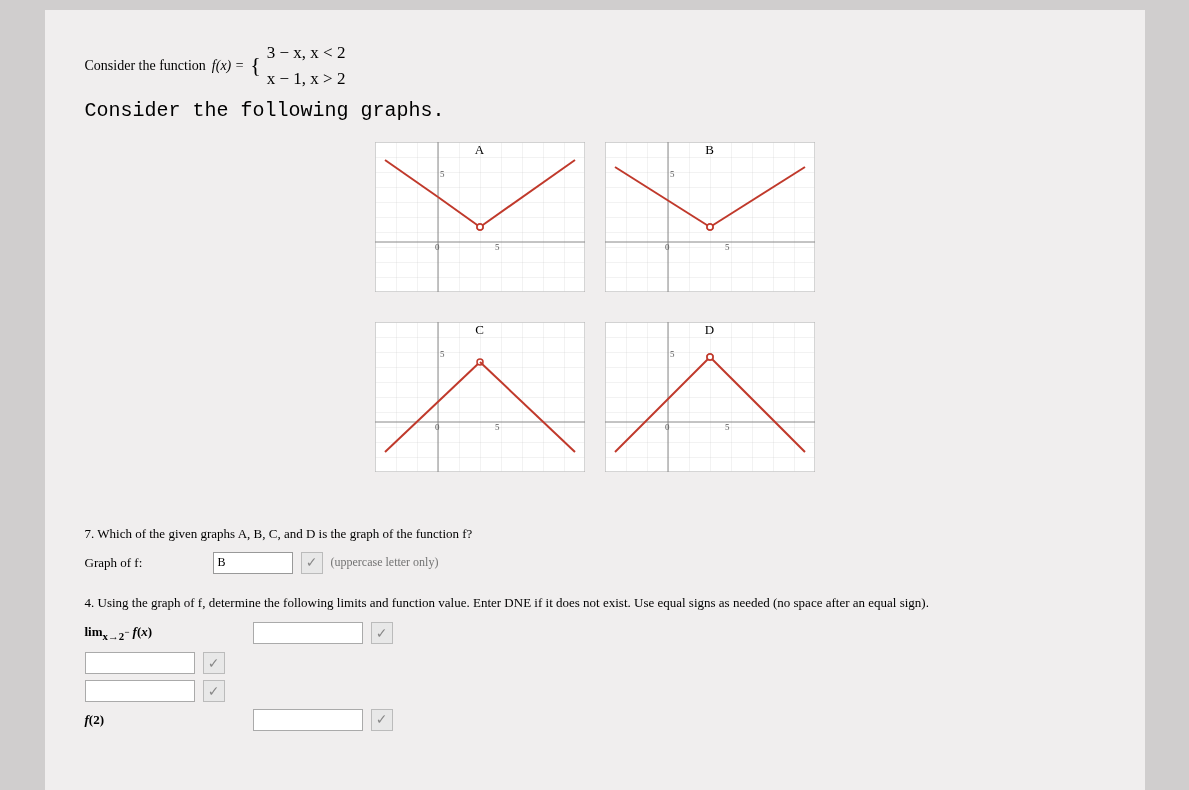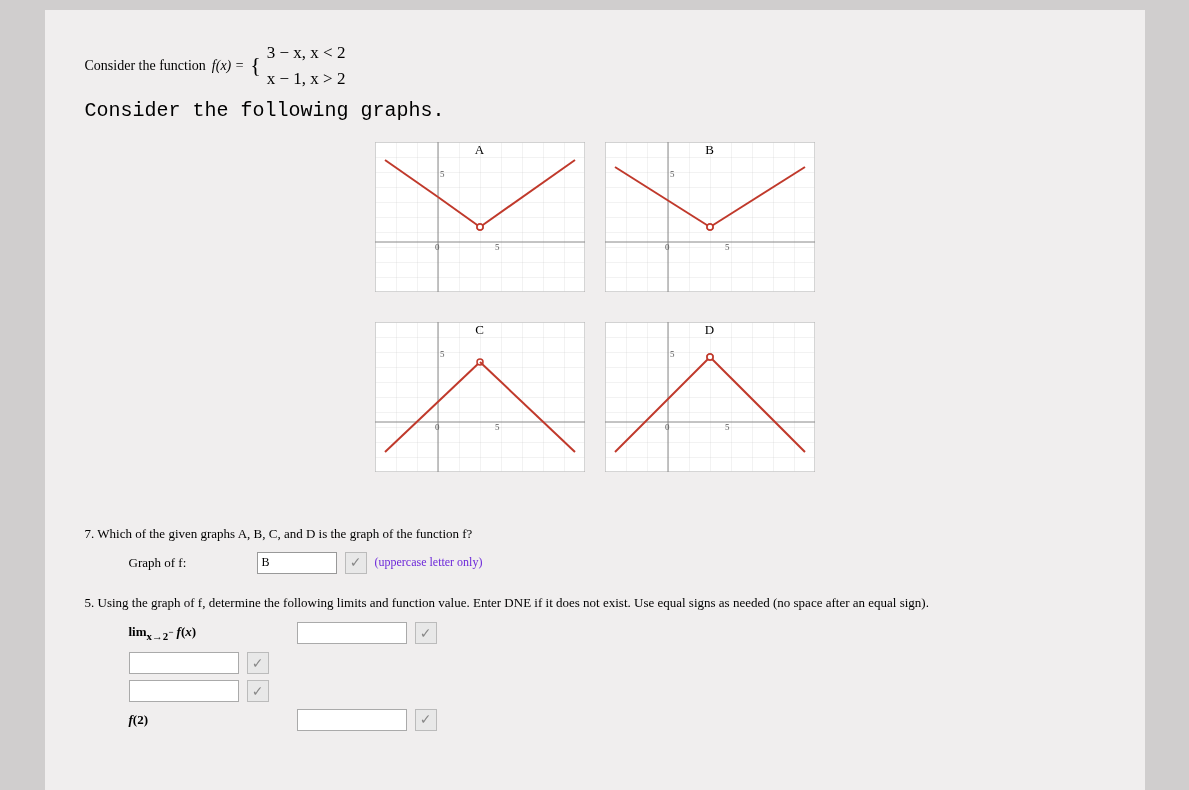--- a/index.html
+++ b/index.html
@@ -75,21 +75,20 @@
     }
     .question-title {
       font-size: 13px;
       margin-bottom: 6px;
     }
     .answer-row {
       display: flex;
       align-items: center;
       gap: 8px;
       margin-bottom: 6px;
-      margin-left: 44px;
     }
     .answer-label {
       font-size: 13px;
       min-width: 120px;
     }
     .answer-box {
       border: 1px solid #999;
       background: #fff;
       width: 80px;
       height: 22px;
@@ -117,21 +116,21 @@
     }
     .answer-input {
       border: 1px solid #aaa;
       background: #fff;
       width: 110px;
       height: 22px;
       font-size: 12px;
     }
     .small-note {
       font-size: 12px;
-      color: #6d28d9;
+      color: #737373;
     }
     svg.graph-svg {
       width: 210px;
       height: 150px;
       display: block;
     }
   </style>
 </head>
 <body>
 
@@ -264,21 +263,21 @@
         <span class="answer-label">Graph of f:</span>
         <div class="answer-box">
           <span>B</span>
         </div>
         <div class="check-icon">✓</div>
         <span class="small-note">(uppercase letter only)</span>
       </div>
     </div>
 
     <div class="question-block">
-      <div class="question-title">5. Using the graph of f, determine the following limits and function value. Enter DNE if it does not exist. Use equal signs as needed (no space after an equal sign).</div>
+      <div class="question-title">4. Using the graph of f, determine the following limits and function value. Enter DNE if it does not exist. Use equal signs as needed (no space after an equal sign).</div>
 
       <div class="answer-row">
         <span class="limit-label">
           lim<sub>x→2<sup>−</sup></sub> <em>f</em>(<em>x</em>)
         </span>
         <input class="answer-input" type="text" value="" style="">
         <div class="check-icon">✓</div>
       </div>
 
       <div class="answer-row">

